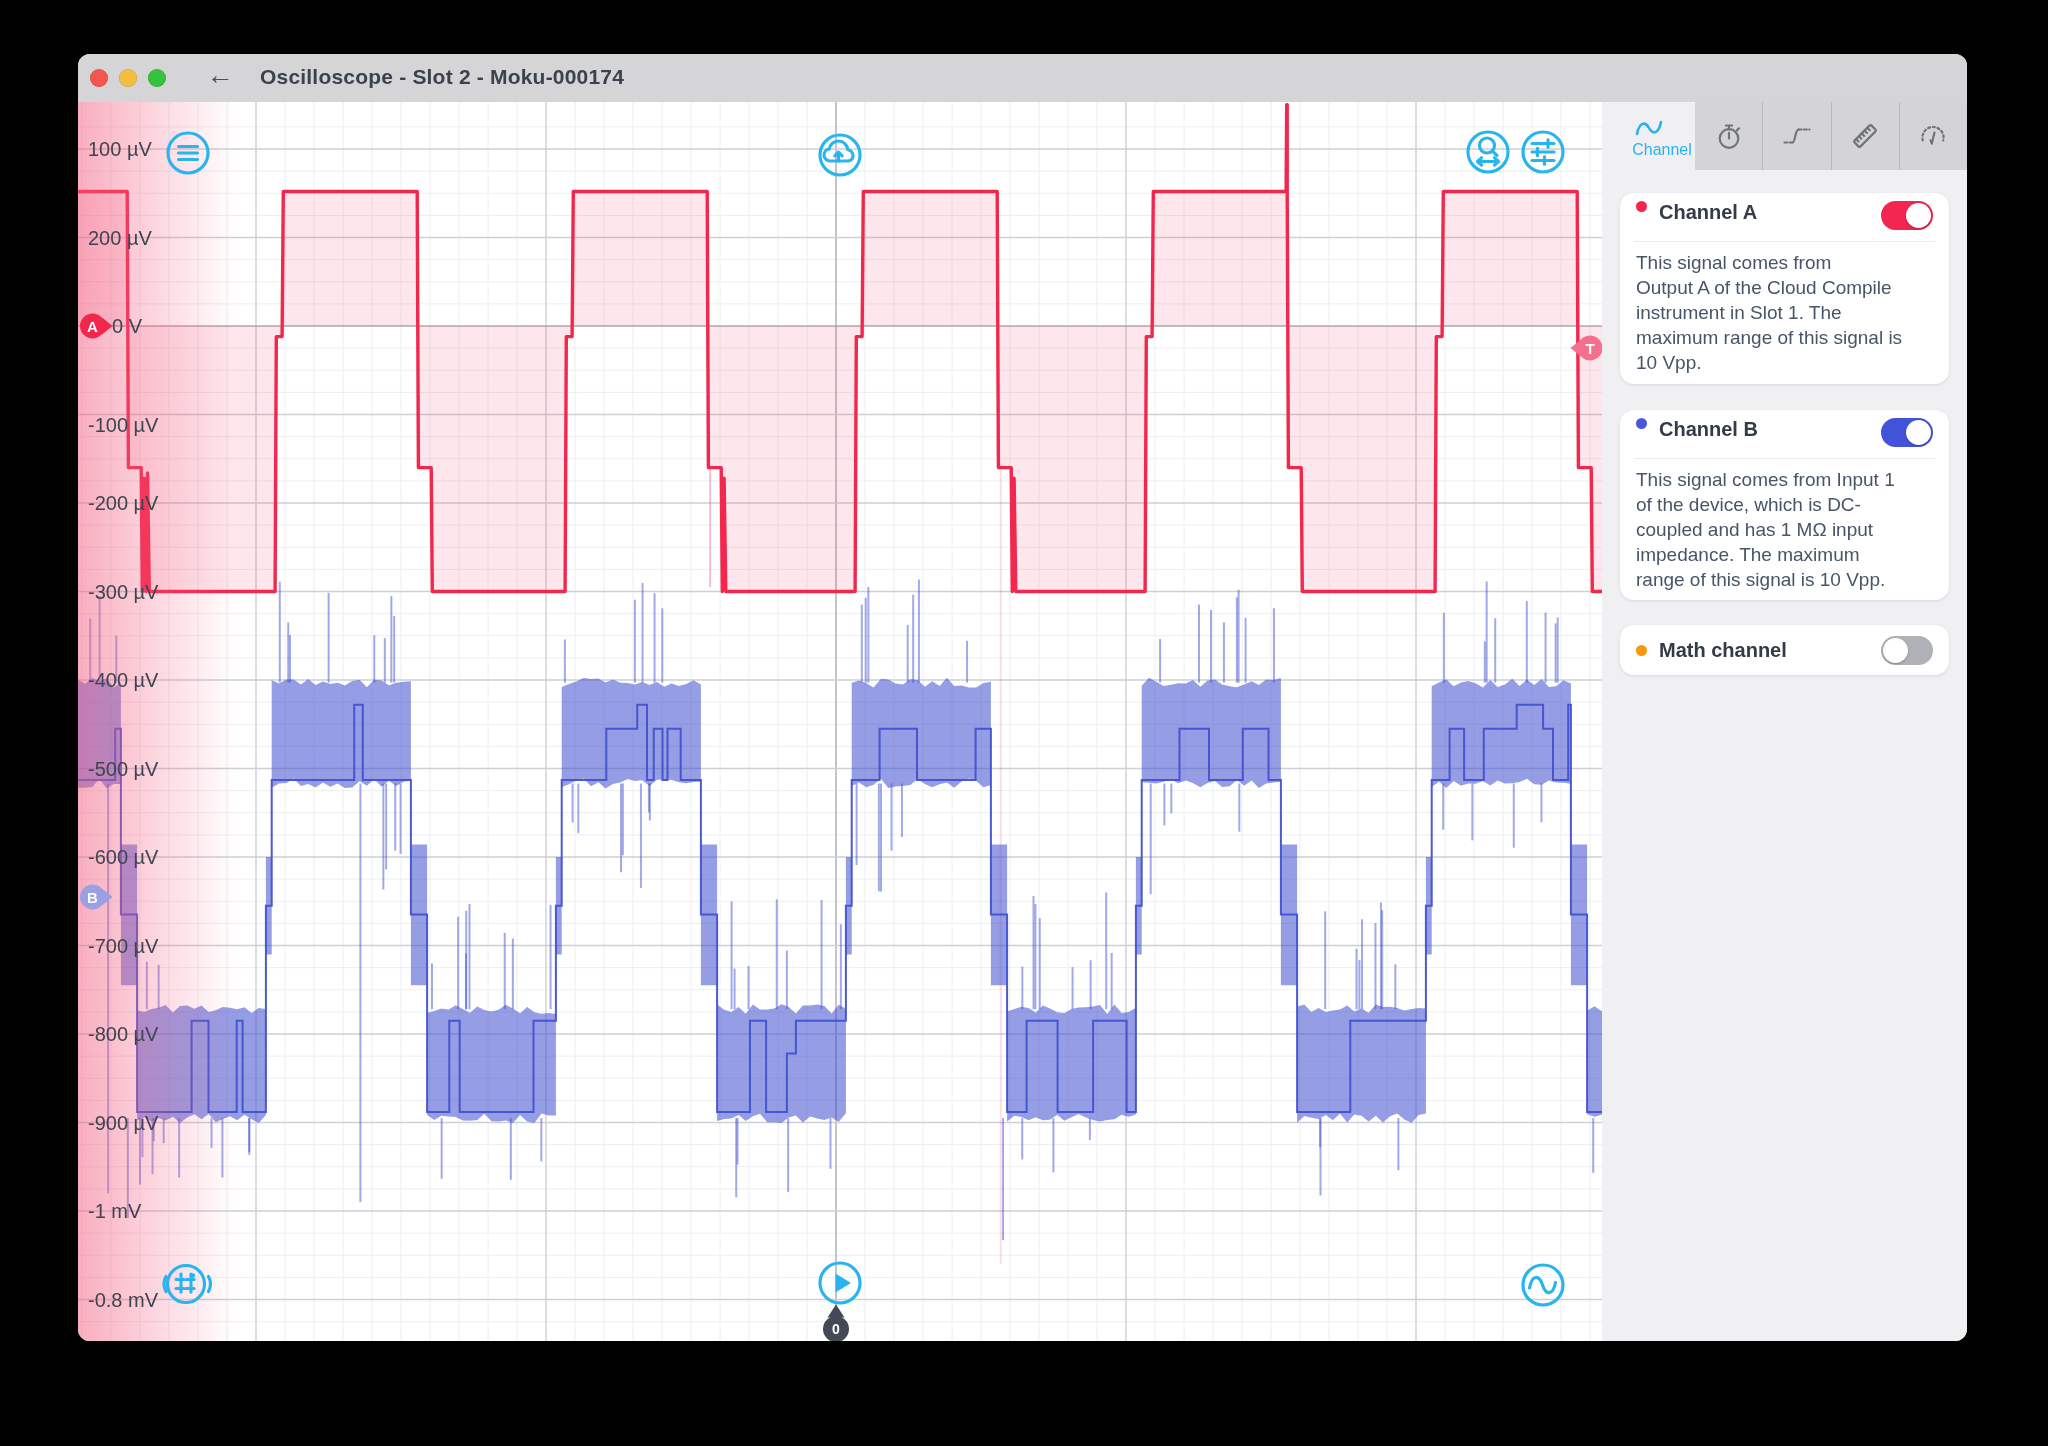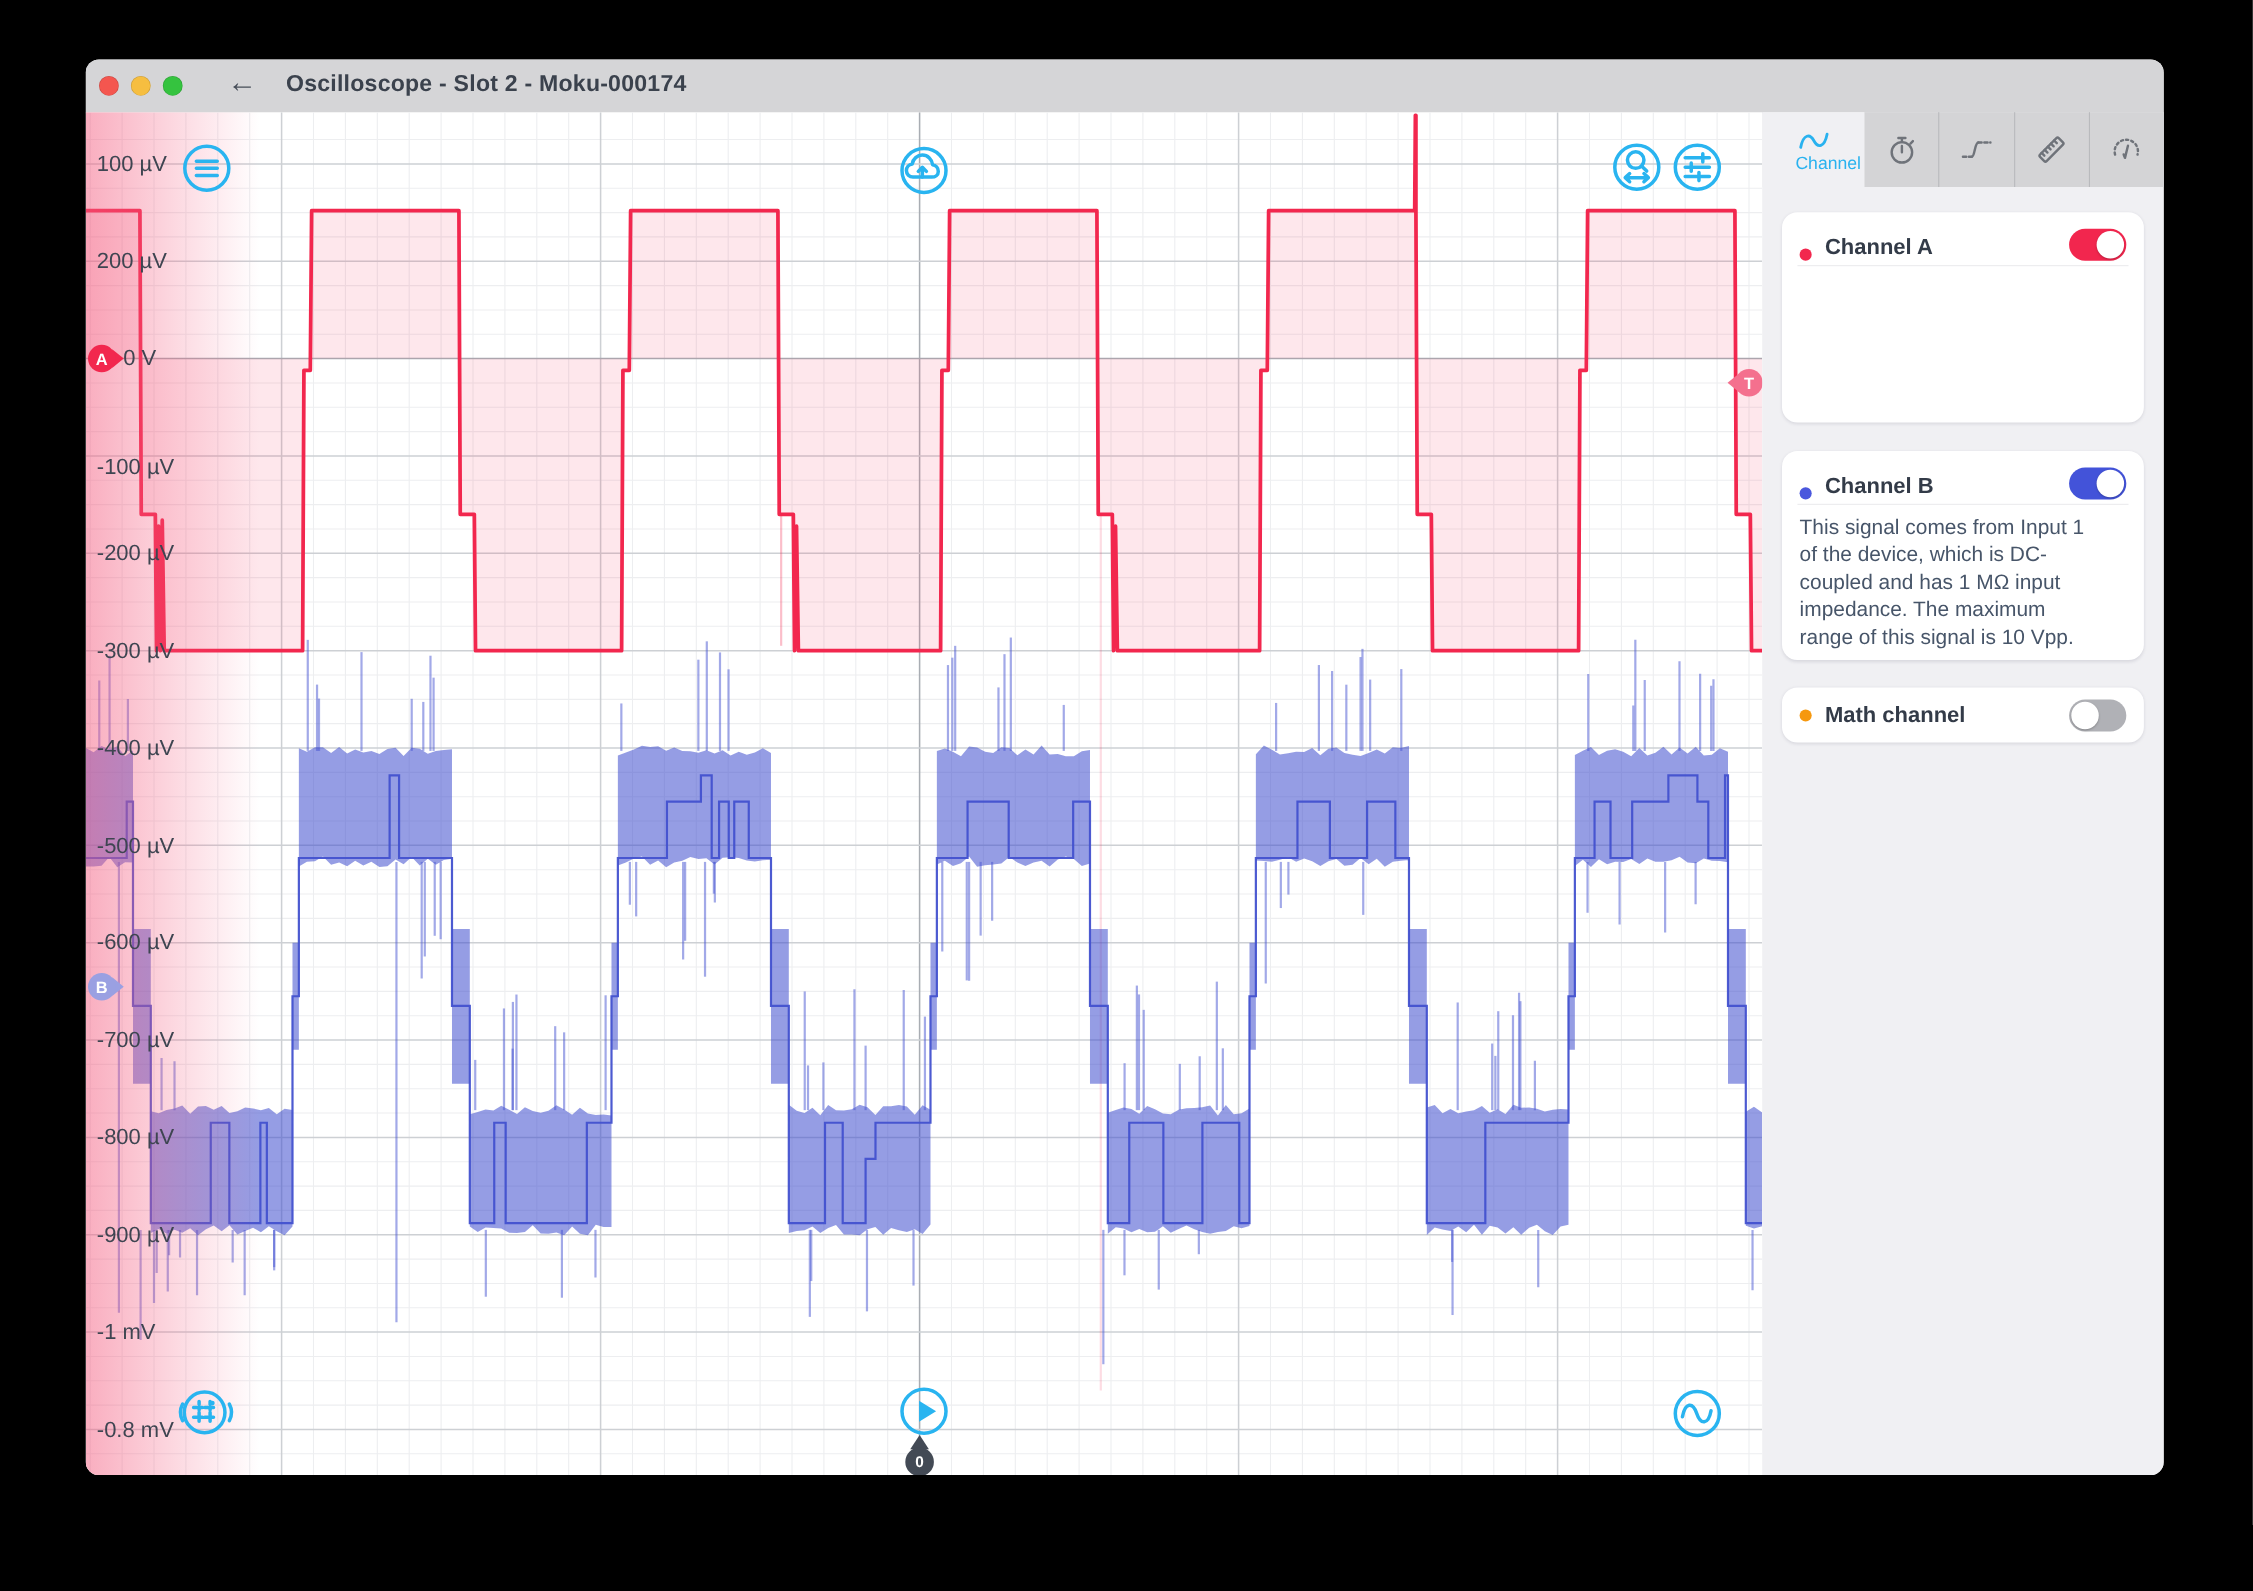--- a/index.html
+++ b/index.html
@@ -35,21 +35,21 @@
   #tabstrip{position:absolute;left:0;top:0;right:0;height:68px;display:flex;}
   #tab-active{width:93px;background:#f0f0f3;display:flex;flex-direction:column;
               align-items:center;justify-content:center;}
   #tab-active span{font-size:16px;color:#29b2ef;margin-top:1px;margin-left:27px;}
   #tabs-rest{flex:1;background:#d4d4d6;display:flex;}
   .gtab{flex:1;display:flex;align-items:center;justify-content:center;cursor:pointer;}
   .gtab.sep{border-left:1px solid #b9babd;}
   .gi{stroke:#6f737a;fill:none;stroke-width:2.2;stroke-linecap:round;stroke-linejoin:round;}
   .card{position:absolute;left:18px;width:329px;background:#fff;border-radius:14px;
         box-shadow:0 1px 3px rgba(40,40,70,.12);padding:8px 16px;box-sizing:border-box;}
-  .card-head{display:flex;align-items:flex-end;height:36px;}
+  .card-head{display:flex;align-items:flex-start;height:36px;}
   .bullet{width:11px;height:11px;border-radius:50%;margin-right:12px;flex:none;}
   .card-title{font-size:20px;font-weight:600;color:#333b48;flex:1;}
   .card-div{height:1px;background:#ececee;margin:4px -2px 8px;}
   .card-text{font-size:19px;line-height:25px;color:#475569;white-space:pre-line;}
   .toggle{width:52px;height:29px;border-radius:15px;background:#b0b1b6;position:relative;
           flex:none;cursor:pointer;}
   .toggle .knob{position:absolute;left:2px;top:2px;width:25px;height:25px;border-radius:50%;
                 background:#fff;box-shadow:0 1px 2px rgba(0,0,0,.25);transition:none;}
   .toggle.on .knob{left:25px;}
 </style>
@@ -450,20 +450,25 @@
 
     <div class="card" style="top:91px;height:191px">
       <div class="card-head">
         <span class="bullet" style="background: rgb(242, 39, 78);"></span>
         <span class="card-title">Channel A</span>
         <div class="toggle on" style="background: rgb(242, 38, 78);">
             <div class="knob"></div>
           </div>
       </div>
       <div class="card-div"></div>
+      <div class="card-text">This signal comes from
+Output A of the Cloud Compile
+instrument in Slot 1. The
+maximum range of this signal is
+10 Vpp.</div>
     </div>
 
     <div class="card" style="top:308px;height:190px">
       <div class="card-head">
         <span class="bullet" style="background: rgb(74, 87, 221);"></span>
         <span class="card-title">Channel B</span>
         <div class="toggle on" style="background: rgb(67, 83, 217);">
             <div class="knob"></div>
           </div>
       </div>

